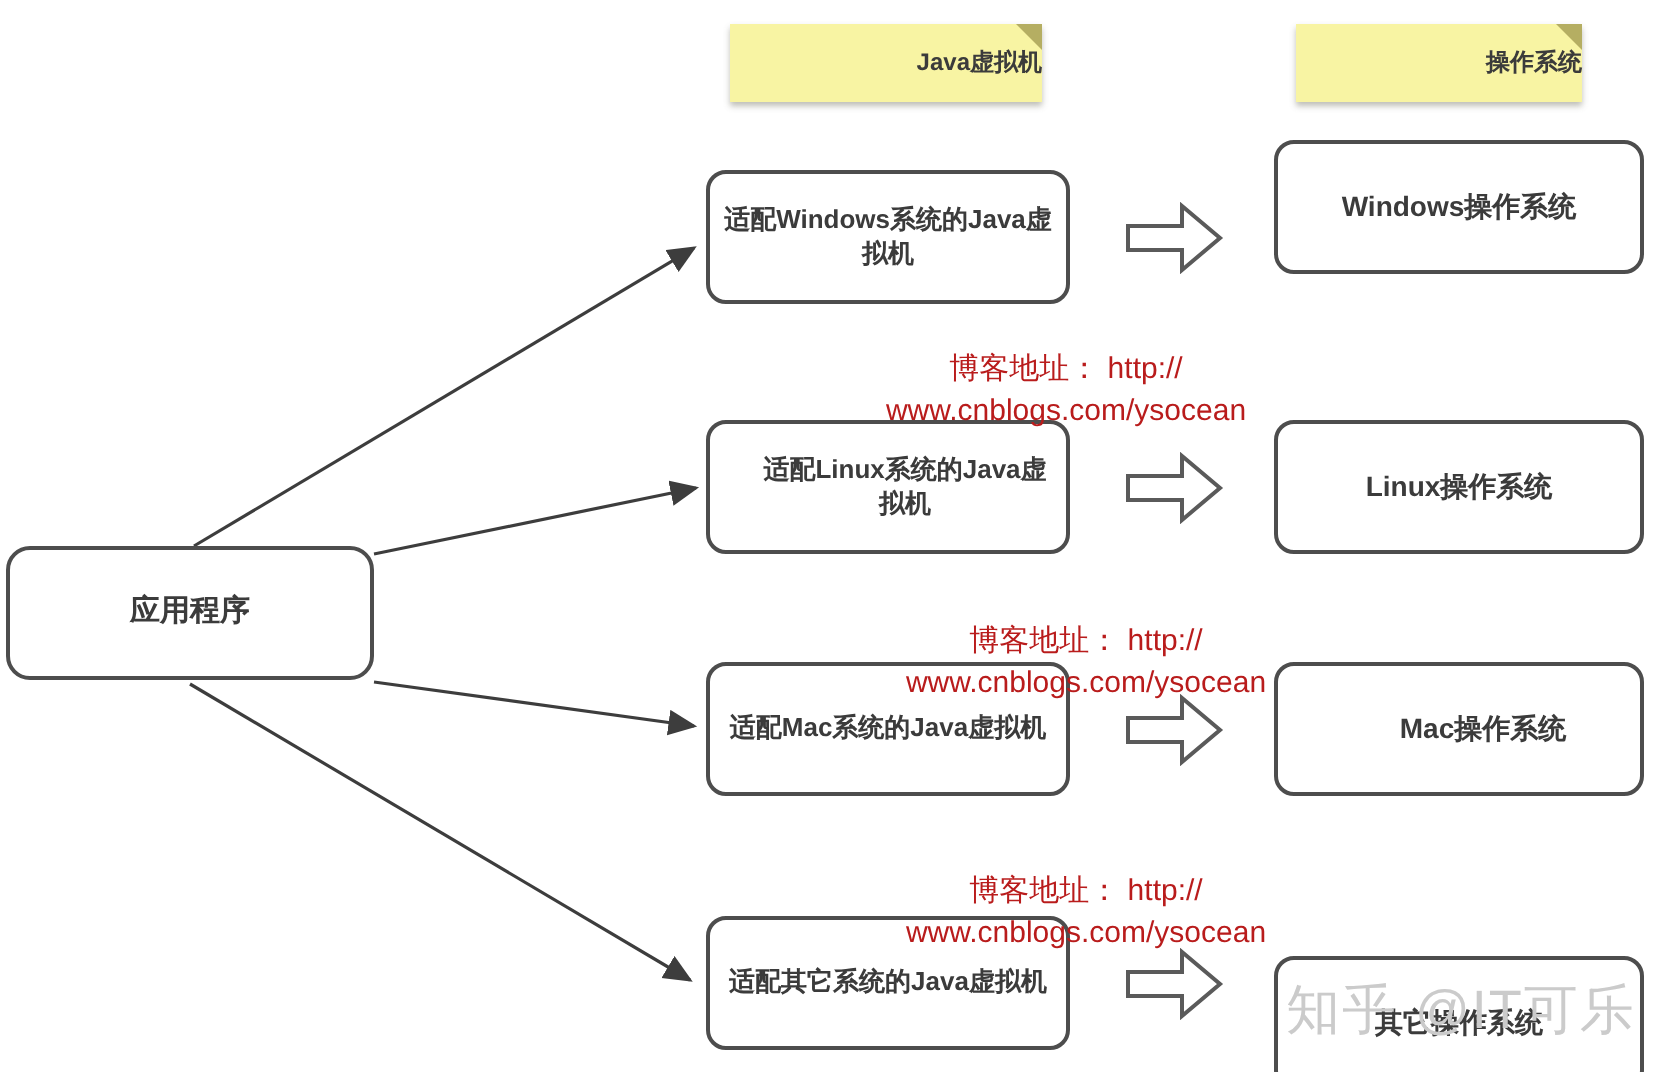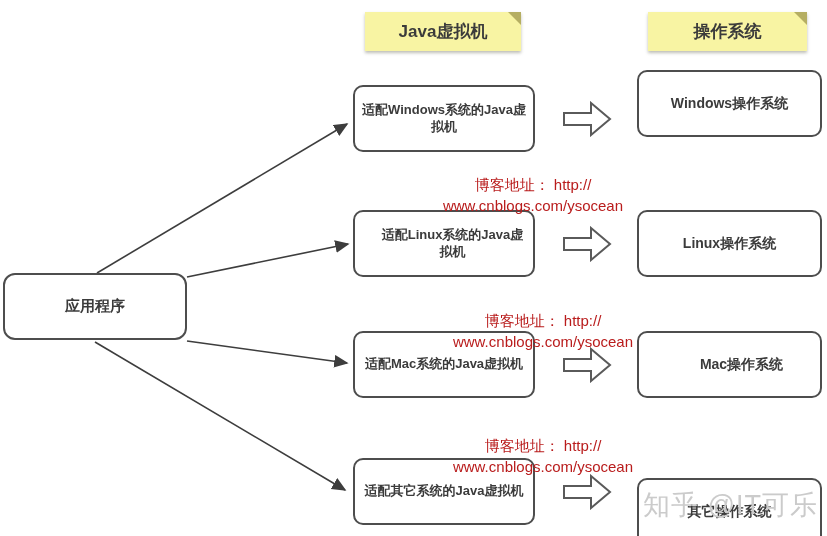--- a/index.html
+++ b/index.html
@@ -3,22 +3,22 @@
 <meta charset="utf-8">
 <style>
   html,body{margin:0;padding:0;background:#ffffff;}
   .canvas{
     position:relative;width:827px;height:536px;background:#ffffff;
     font-family:"Liberation Sans","DejaVu Sans",sans-serif;overflow:hidden;
   }
   .overlay{position:absolute;left:0;top:0;z-index:1;}
   .sticky{
     position:absolute;z-index:2;background:#f8f4a3;
-    display:flex;align-items:center;justify-content:center;
-    font-weight:bold;font-size:17px;color:#3b3b3b;
+    display:flex;align-items:center;justify-content:flex-end;
+    font-weight:bold;font-size:12px;color:#3b3b3b;
     box-shadow:0 2px 3px rgba(110,110,95,0.45);
   }
   .fold{position:absolute;top:0;right:0;width:13px;height:13px;display:block;}
   .nbox{
     position:absolute;z-index:2;background:#ffffff;
     border:2px solid #4d4d4d;border-radius:10px;box-sizing:border-box;
     display:flex;align-items:center;justify-content:center;text-align:center;
     font-weight:bold;color:#3b3b3b;line-height:1.25;
   }
   .jvm-box{left:353px;width:182px;height:67px;font-size:13px;padding:0 7px;}
@@ -52,21 +52,21 @@
     <line x1="187" y1="341" x2="347" y2="363" stroke="#3d3d3d" stroke-width="1.6" marker-end="url(#ah)"></line>
     <line x1="95" y1="342" x2="345" y2="490" stroke="#3d3d3d" stroke-width="1.6" marker-end="url(#ah)"></line>
   </svg>
 
   <div class="sticky" style="left:365px;top:12px;width:156px;height:39px;">
     <span>Java虚拟机</span>
     <svg class="fold" width="13" height="13">
       <polygon points="0,0 13,0 13,13" fill="#b5ae62"></polygon>
     </svg>
   </div>
-  <div class="sticky" style="left:648px;top:12px;width:159px;height:39px;">
+  <div class="sticky" style="left:648px;top:12px;width:143px;height:39px;">
     <span>操作系统</span>
     <svg class="fold" width="13" height="13">
       <polygon points="0,0 13,0 13,13" fill="#b5ae62"></polygon>
     </svg>
   </div>
 
   <div class="nbox app-box">
     <span>应用程序</span>
   </div>
 

